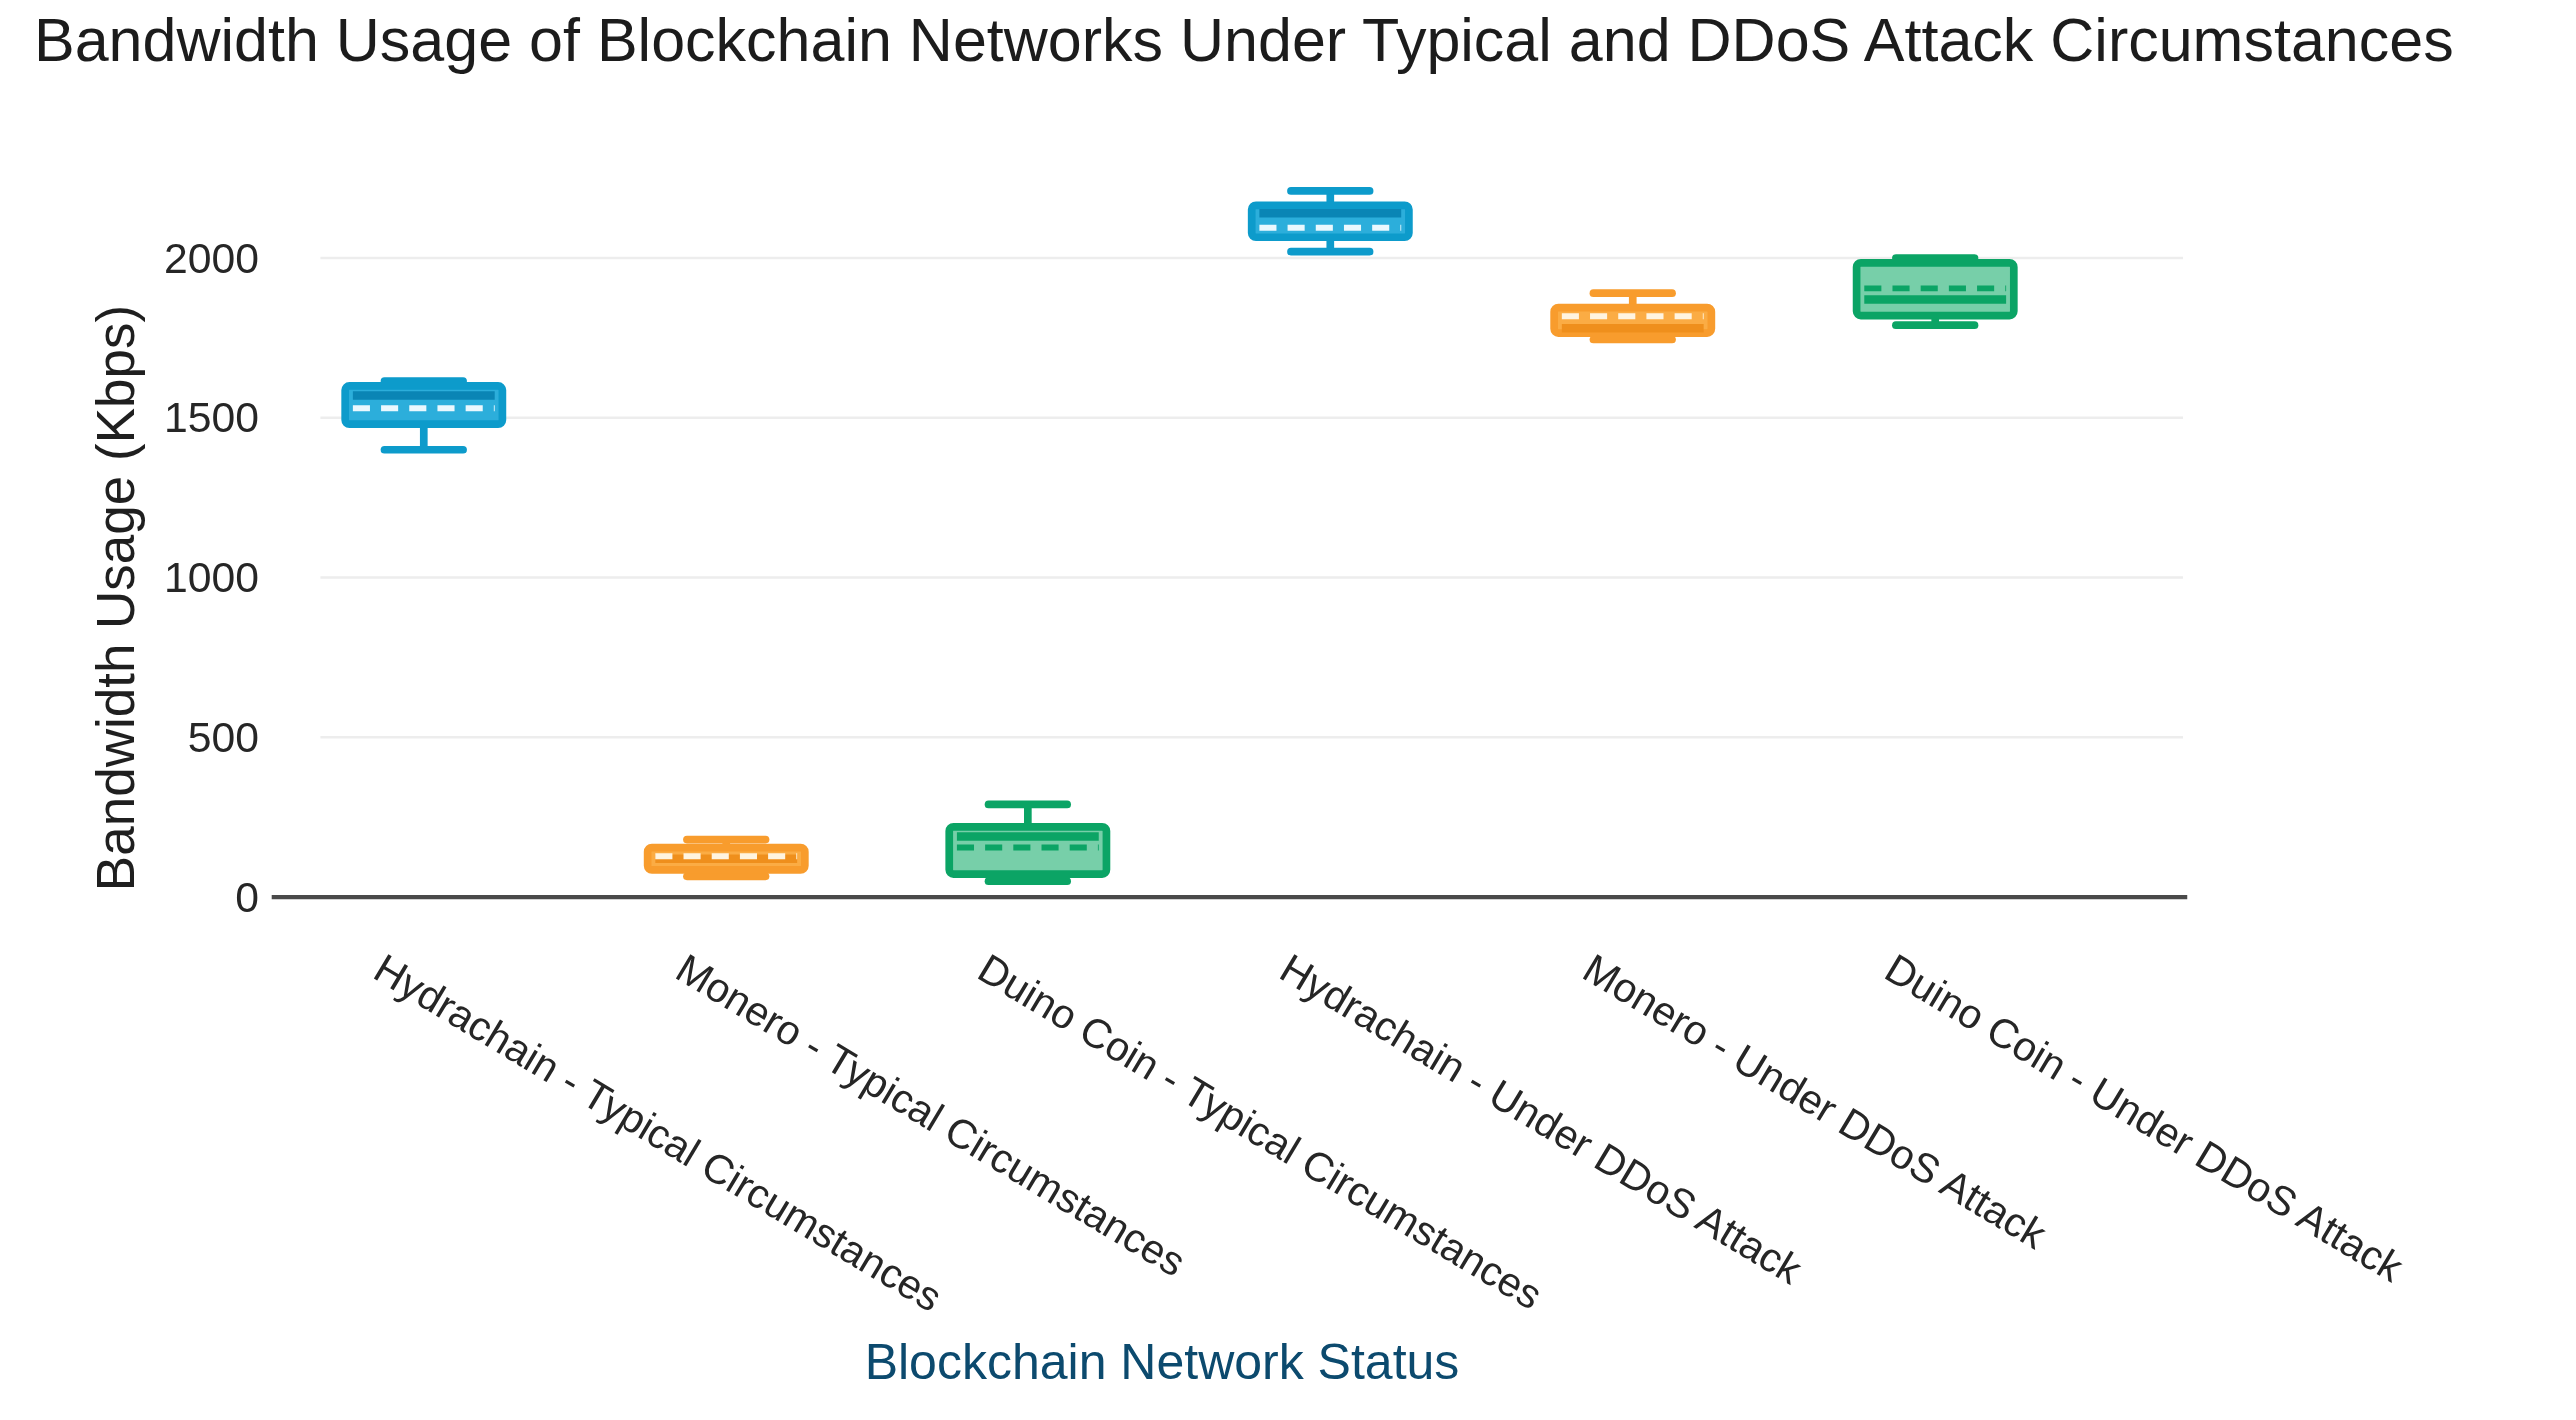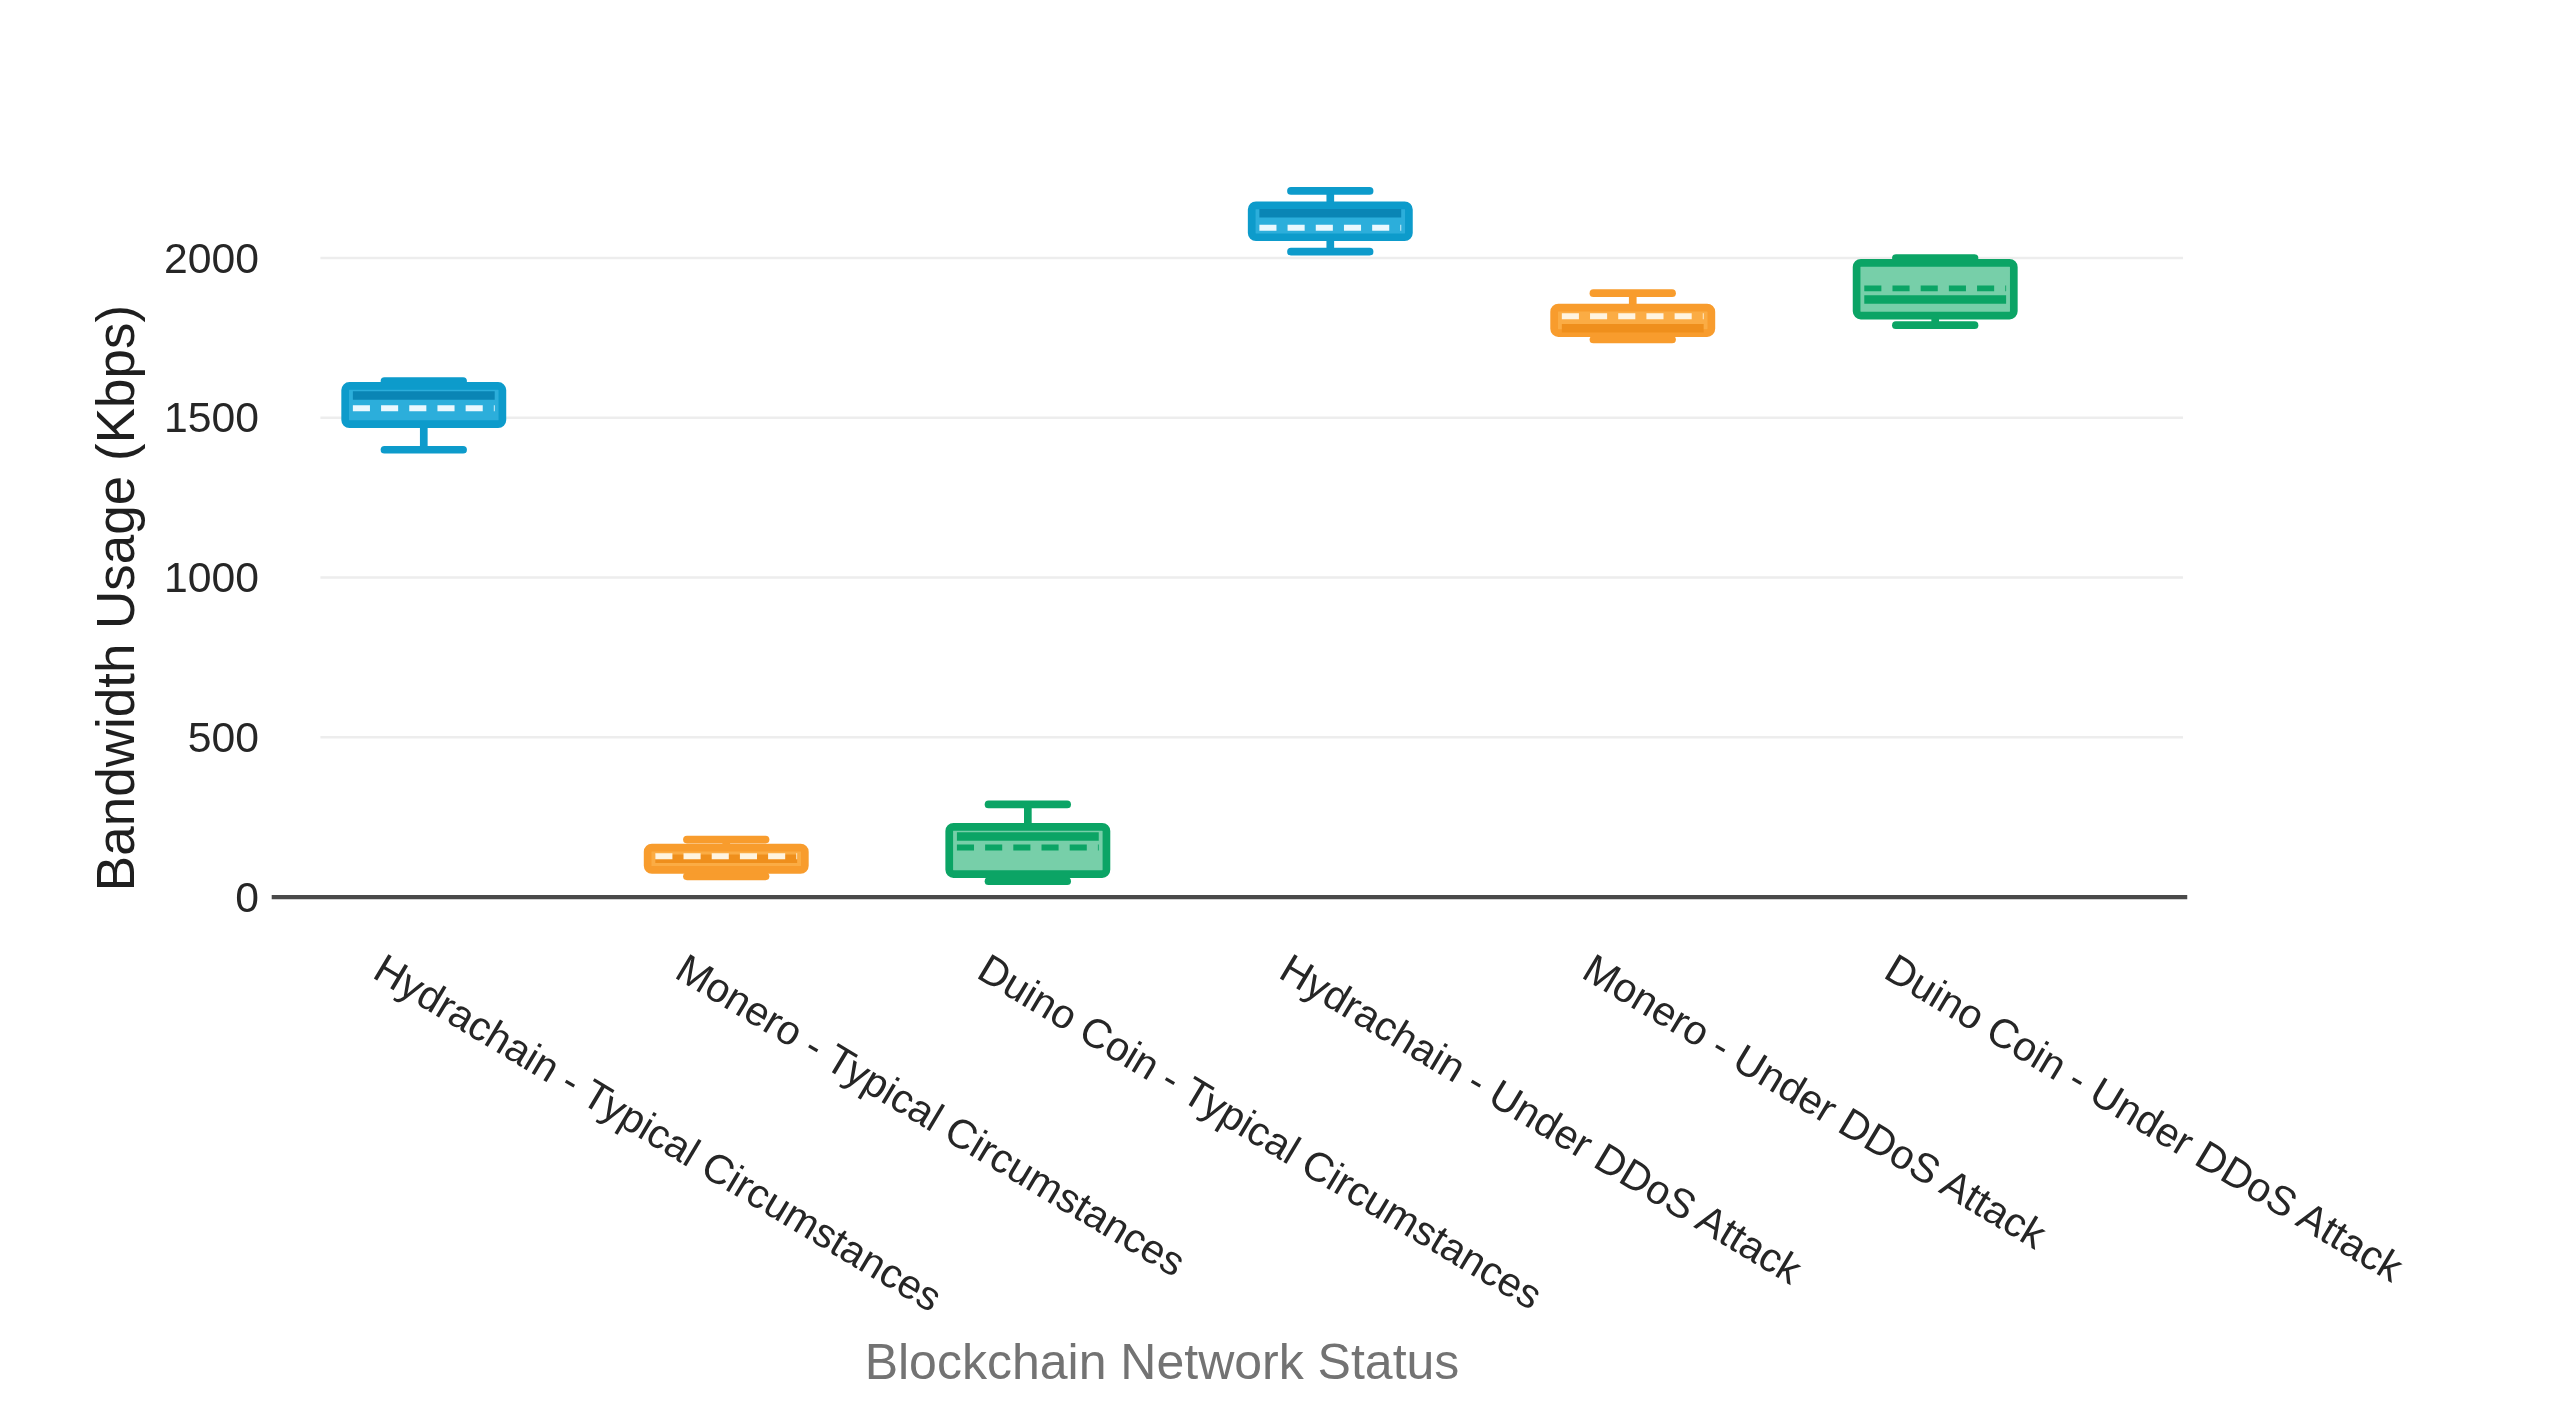--- a/index.html
+++ b/index.html
@@ -17,37 +17,38 @@
   }
   #plot{position:absolute;left:0;top:0;}
   .y-axis-title{
     position:absolute;left:115px;top:598px;
     transform:translate(-50%,-50%) rotate(-90deg);
     font-size:53px;color:#1f1f1f;white-space:nowrap;
   }
   .x-axis-title{
     position:absolute;left:1162px;top:1333px;
     transform:translateX(-50%);
-    font-size:50px;color:#737373;white-space:nowrap;text-align:right;
+    font-size:50px;color:#0c4a6e;white-space:nowrap;text-align:right;
   }
   .cat-label{
     position:absolute;
     font-size:41px;color:#262626;white-space:nowrap;
     transform:rotate(31deg);
     transform-origin:left top;
   }
   .ytick{
     font-size:50px;fill:#262626;
   }
 </style>
 </head>
 <body>
 
 <div class="page">
 
+  <div class="chart-title">Bandwidth Usage of Blockchain Networks Under Typical and DDoS Attack Circumstances</div>
 
   <svg id="plot" width="2576" height="1420" viewBox="0 0 3015 1662">
       <line x1="375" y1="863" x2="2555" y2="863" stroke="#ededed" stroke-width="3"></line>
       <line x1="375" y1="676" x2="2555" y2="676" stroke="#ededed" stroke-width="3"></line>
       <line x1="375" y1="489" x2="2555" y2="489" stroke="#ededed" stroke-width="3"></line>
       <line x1="375" y1="302" x2="2555" y2="302" stroke="#ededed" stroke-width="3"></line>
       <text x="303" y="1067" text-anchor="end" class="ytick" font-family="&quot;Liberation Sans&quot;, sans-serif">0</text>
       <text x="303" y="880" text-anchor="end" class="ytick" font-family="&quot;Liberation Sans&quot;, sans-serif">500</text>
       <text x="303" y="693" text-anchor="end" class="ytick" font-family="&quot;Liberation Sans&quot;, sans-serif">1000</text>
       <text x="303" y="506" text-anchor="end" class="ytick" font-family="&quot;Liberation Sans&quot;, sans-serif">1500</text>

